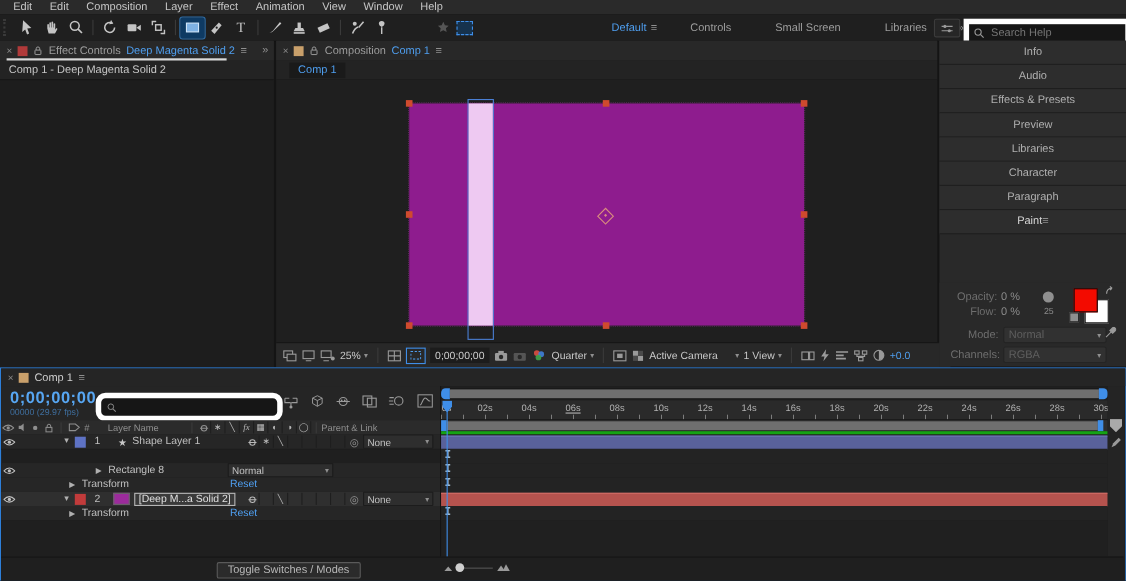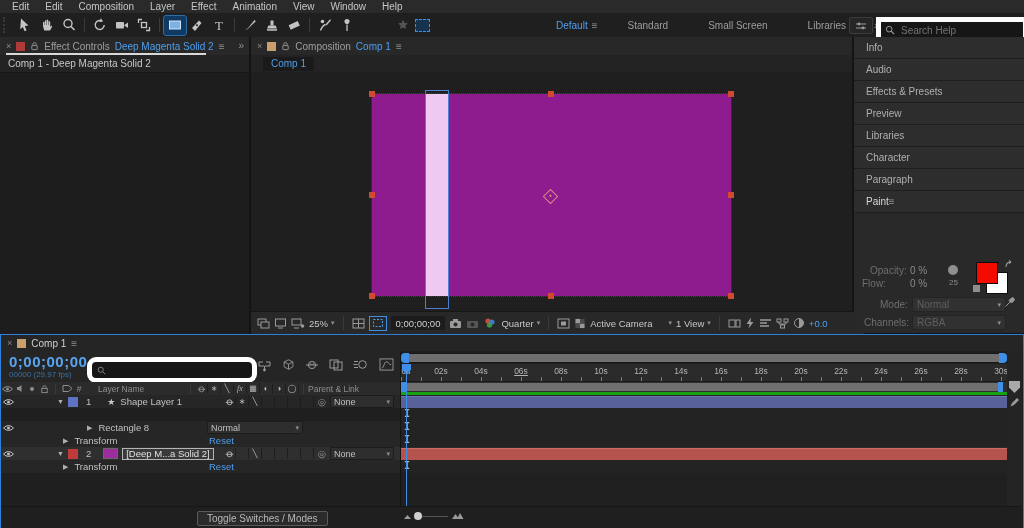--- a/index.html
+++ b/index.html
@@ -25,21 +25,21 @@
   
   .panel-head{height:18px;background:#282828;display:flex;align-items:center;padding:0 6px;gap:5px;}
   .tab-title-dim{color:#9e9e9e;}
   .tab-title-hl{color:#4f9ff0;}
   .hamburger{color:#8f8f8f;font-size:10px;}
   .closex{color:#8a8a8a;font-size:9px;}
   .locky,.sq{flex:none;}
   .chev2{color:#8f8f8f;font-size:10px;letter-spacing:-1px;}
   
   .sbrow{height:21px;border-bottom:1px solid #1e1e1e;display:flex;align-items:center;
-         padding:0 12px;background:#2d2d2d;color:#b0b0b0;justify-content:flex-start;}
+         padding:0 12px;background:#2d2d2d;color:#b0b0b0;justify-content:center;}
   .dislabel{color:#6e6e6e;}
   .disval{color:#8a8a8a;}
   .dropdis{display:flex;align-items:center;justify-content:space-between;background:#313131;
         border:1px solid #242424;color:#5f5f5f;padding:0 4px;height:13px;width:84px;border-radius:2px;}
   
   #timeline{left:0;top:334px;width:1022px;height:193px;background:#1f1f1f;border:1px solid #2d7fd9;}
   .tlrow{position:absolute;left:0;width:399px;height:13px;border-bottom:1px solid #1d1d1d;
          display:flex;align-items:center;font-size:9.5px;color:#c0c0c0;background:#262626;}
   .trackrow{position:absolute;left:400px;width:606px;height:13px;border-bottom:1px solid #1d1d1d;background:#232323;}
   .ibeam{position:absolute;left:3px;top:0px;color:#9cb8cf;font-weight:bold;font-size:10px;
@@ -167,21 +167,21 @@
         </svg>
       </span>
     <span class="ico" style="width:20px;">
         <span style="width:13px;height:11px;border:1px dashed #3f8ee8;background:#16324d;display:inline-block;"></span>
       </span>
 
     <span class="abs flex" style="left:556px;top:0;height:24px;gap:4px;">
       <span class="ws active">Default</span>
       <span class="hamburger">≡</span>
       <span style="width:22px;"></span>
-      <span class="ws">Standard</span>
+      <span class="ws">Controls</span>
       <span style="width:32px;"></span>
       <span class="ws">Small Screen</span>
       <span style="width:32px;"></span>
       <span class="ws">Libraries</span>
       <span style="width:20px;"></span>
       <span class="chev2">»</span>
     </span>
     <span class="abs ico" style="left:849px;top:4px;width:22px;height:15px;border:1px solid #3c3c3c;background:#262626;border-radius:2px;">
       <svg width="12" height="10" viewBox="0 0 12 10">
           <path d="M1 3 h10 M1 7 h10" stroke="#9a9a9a" stroke-width="1"></path>
@@ -404,21 +404,21 @@
         <span>Paragraph</span>
       </div>
     <div class="sbrow" style="color:#d8d8d8;">
       <span>Paint</span>
       <span class="hamburger">≡</span>
     </div>
 
     <div class="abs" style="left:0;top:220px;width:170px;height:76px;background:#292929;">
       <span class="abs dislabel" style="left:16px;top:8px;">Opacity:</span>
       <span class="abs disval" style="left:56px;top:8px;">0 %</span>
-      <span class="abs dislabel" style="left:8px;top:21px;">Flow:</span>
+      <span class="abs dislabel" style="left:28px;top:21px;">Flow:</span>
       <span class="abs disval" style="left:56px;top:21px;">0 %</span>
       <span class="abs" style="left:94px;top:8px;width:10px;height:10px;border-radius:50%;background:#8f8f8f;"></span>
       <span class="abs disval" style="left:95px;top:21px;font-size:8px;">25</span>
 
       <span class="abs" style="left:122px;top:5px;width:40px;height:34px;">
         <span class="abs" style="left:10px;top:10px;width:20px;height:20px;background:#ffffff;border:1px solid #0c0c0c;"></span>
         <span class="abs" style="left:0;top:0;width:20px;height:20px;background:#f30b00;border:1px solid #0c0c0c;"></span>
         <span class="abs ico" style="left:28px;top:-3px;">
             <svg width="11" height="11" viewBox="0 0 11 11">
               <path d="M2 8 Q2 3 7 3 M7 3 l-2-1.6 M7 3 l-2 1.6" stroke="#9a9a9a" fill="none" stroke-width="1.1"></path>
@@ -545,21 +545,21 @@
           </span>
         <span class="swcell">∗</span>
         <span class="swcell">╲</span>
         <span class="swcell" style="font-style:italic;font-family:'Liberation Serif',serif;">fx</span>
         <span class="swcell">▦</span>
         <span class="swcell">◐</span>
         <span class="swcell">◑</span>
         <span class="swcell">◯</span>
       </span>
       <span class="sep" style="height:10px;"></span>
-      <span style="width:92px;">Parent &amp; Link</span>
+      <span style="width:108px;">Parent &amp; Link</span>
     </div>
 
     <div class="tlrow" style="top:60px;">
       <span class="ico" style="width:14px;">
           <svg width="11" height="8" viewBox="0 0 11 8">
             <path d="M.5 4 Q5.5 -1 10.5 4 Q5.5 9 .5 4 Z" fill="none" stroke="#c0c0c0"></path>
             <circle cx="5.5" cy="4" r="1.5" fill="#c0c0c0"></circle>
           </svg>
         </span>
       <span style="width:42px;"></span>

